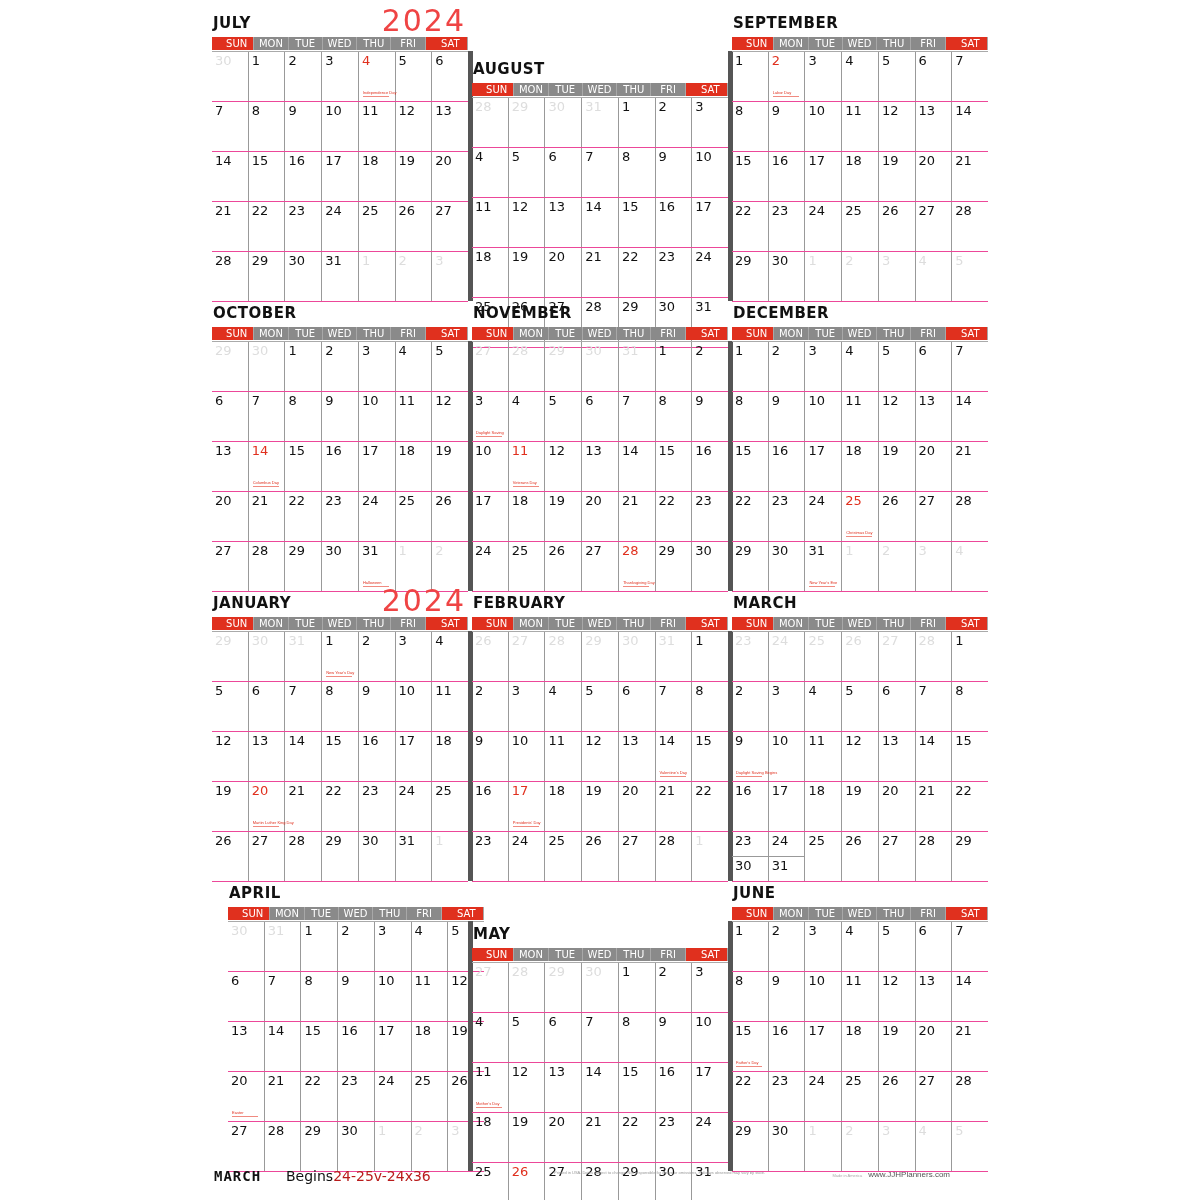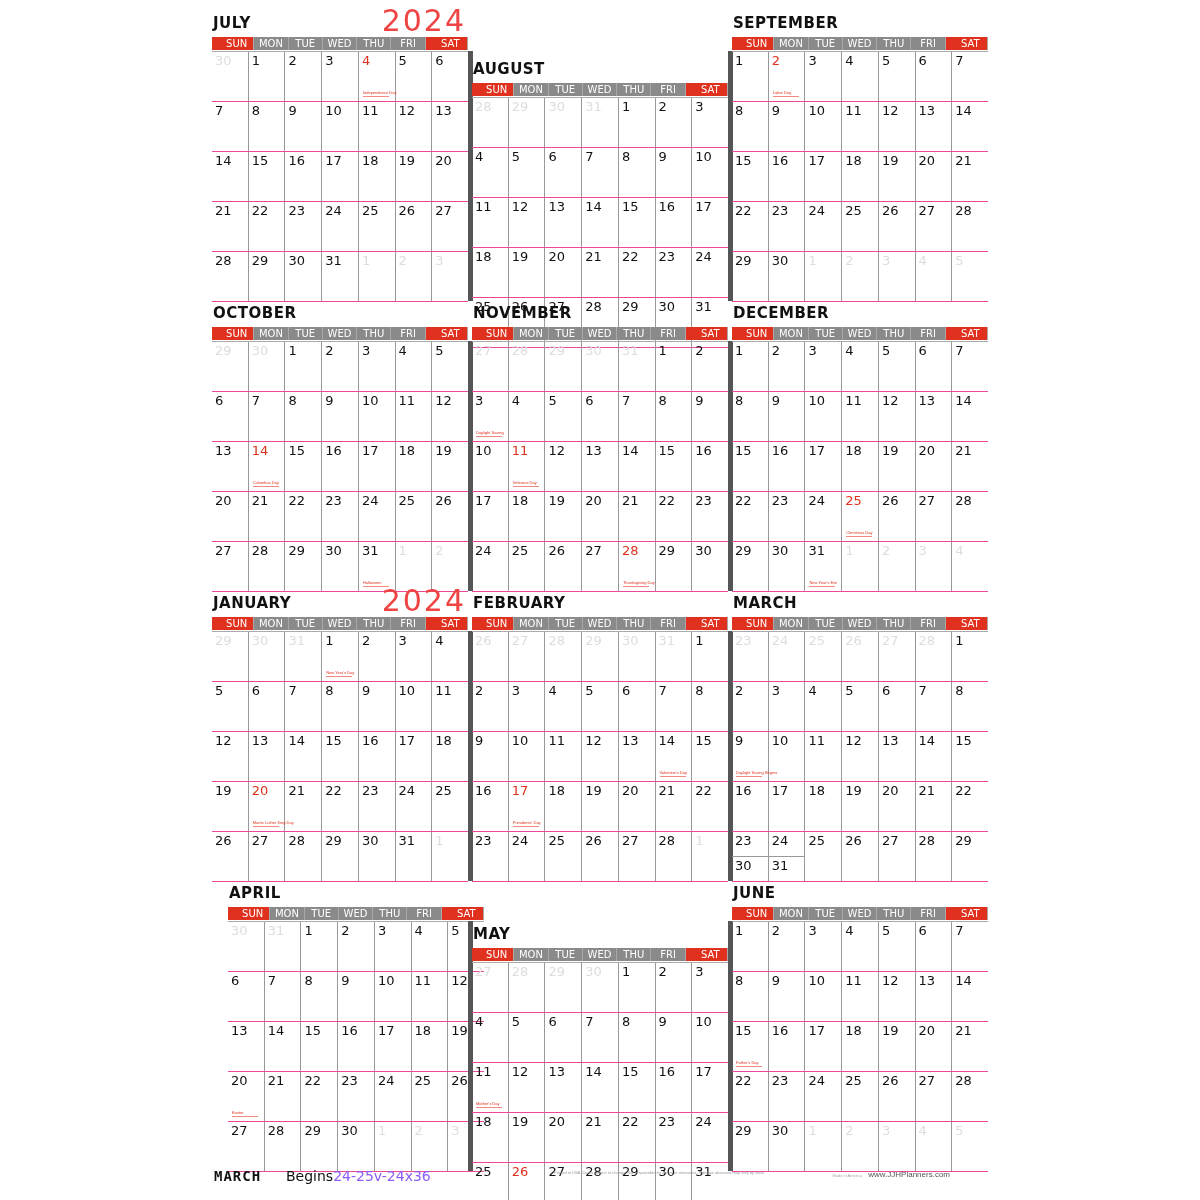--- a/index.html
+++ b/index.html
@@ -20,21 +20,21 @@
   .num.ghost{color:#ddd;}
   .note{position:absolute;left:4px;bottom:4px;font-size:4px;line-height:4px;color:#e0301e;white-space:nowrap;}
   .note::after{content:"";display:block;width:26px;height:1px;background:#f08a80;margin-top:1px;}
   .split{display:flex;flex-direction:column;}
   .split .half{flex:1;position:relative;border-bottom:1px solid #999;}
   .split .half:last-child{border-bottom:none;}
   .divider{position:absolute;width:5px;background:#555;}
   .footer{position:absolute;left:214px;top:1168px;width:776px;height:22px;}
   .logo{position:absolute;left:0;top:0;font-size:14px;font-weight:bold;letter-spacing:1px;color:#111;font-family:"DejaVu Sans Mono",monospace;}
   .model{position:absolute;left:72px;top:0;font-size:14px;color:#111;font-family:"DejaVu Sans",sans-serif;}
-  .model b{color:#8b5cf6;font-weight:normal;}
+  .model b{color:#b91c1c;font-weight:normal;}
   .fine{position:absolute;left:340px;top:2px;font-size:4px;color:#999;width:260px;line-height:5px;}
   .site{position:absolute;right:40px;top:2px;font-size:8px;color:#555;}
   .site .small{font-size:4px;color:#aaa;margin-right:6px;}
   .corner{position:absolute;right:0;top:0;width:30px;height:14px;font-size:4px;color:#aaa;line-height:5px;}
 </style>
 </head>
 <body>
 
 <div class="sheet" id="sheet">
     <div class="month" style="left: 0px; top: 0px; height: 287px;">

